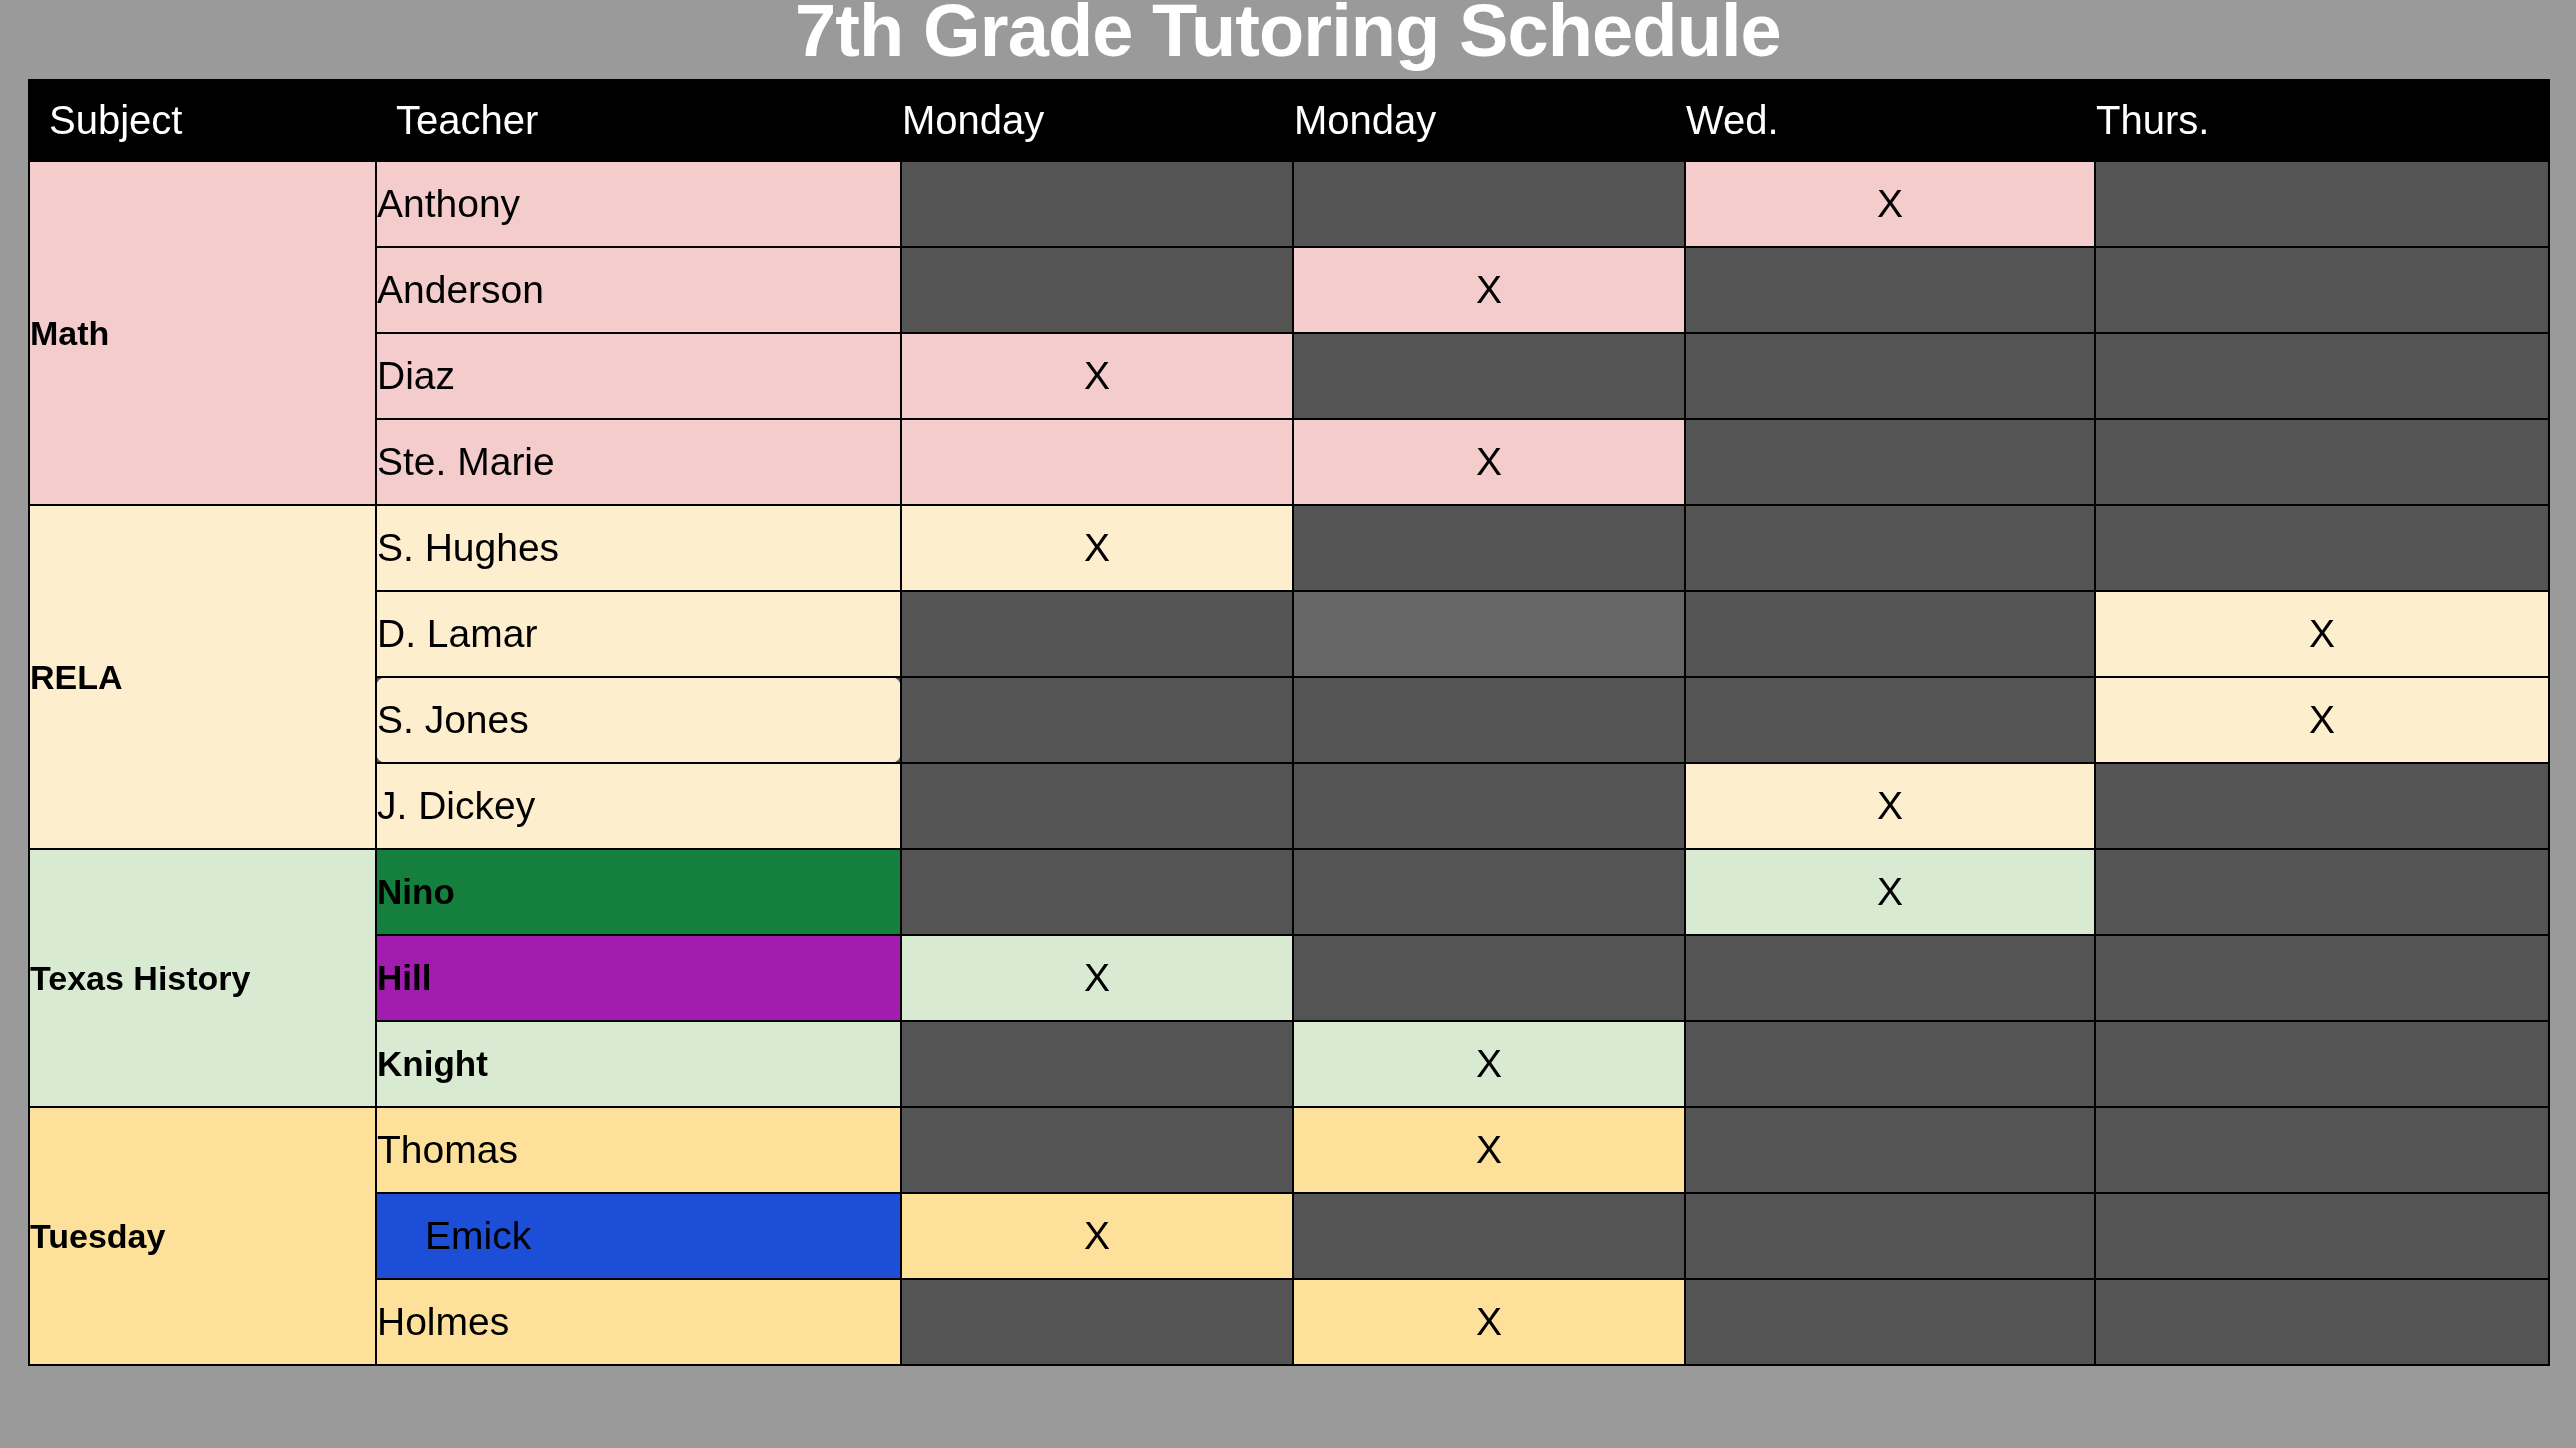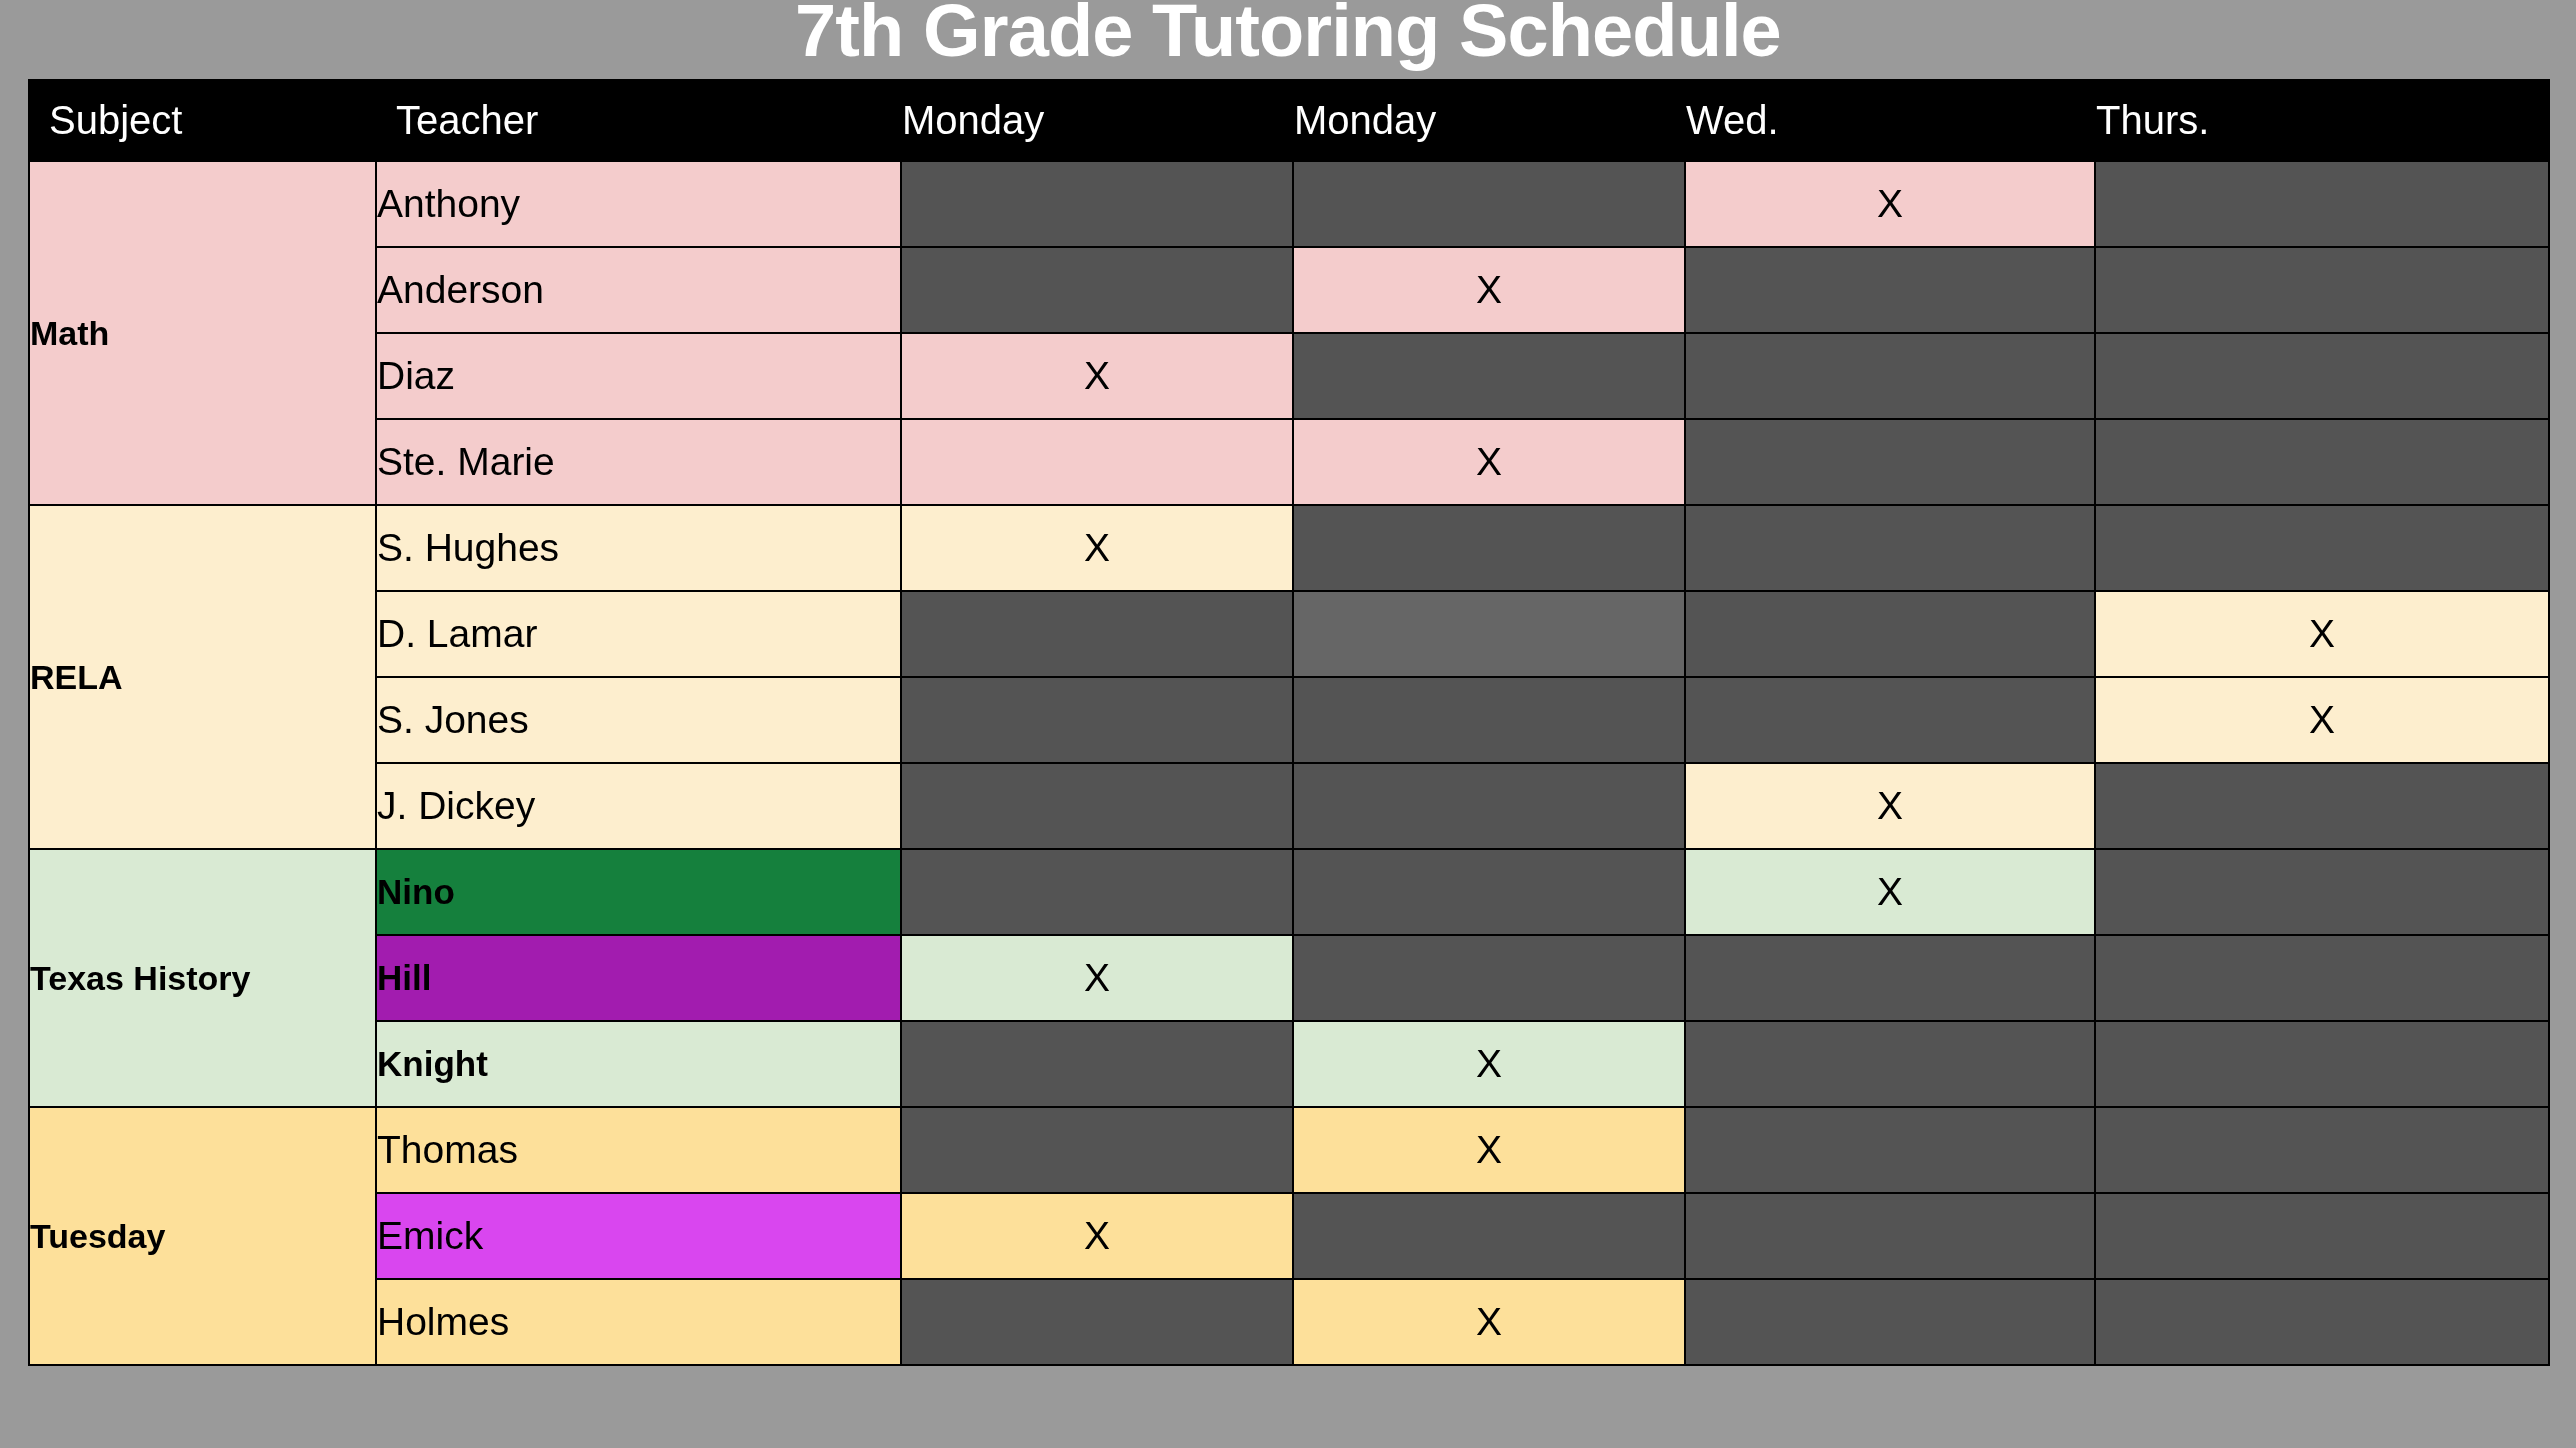--- a/index.html
+++ b/index.html
@@ -171,21 +171,21 @@
             <td class="day" style="background: rgb(84, 84, 84);"></td>
           </tr>
           <tr>
             <td class="teacher" style="background: rgb(253, 238, 206);">D. Lamar</td>
             <td class="day" style="background: rgb(84, 84, 84);"></td>
             <td class="day empty-light" style="background: rgb(102, 102, 102);"></td>
             <td class="day" style="background: rgb(84, 84, 84);"></td>
             <td class="day" style="background: rgb(253, 238, 206);"><span class="mark">X</span></td>
           </tr>
           <tr>
-            <td class="teacher" style="background: rgb(253, 238, 206);">S. Jones</td>
+            <td class="teacher" style="background: rgb(253, 238, 206); border-radius: 10px;">S. Jones</td>
             <td class="day" style="background: rgb(84, 84, 84);"></td>
             <td class="day" style="background: rgb(84, 84, 84);"></td>
             <td class="day" style="background: rgb(84, 84, 84);"></td>
             <td class="day" style="background: rgb(253, 238, 206);"><span class="mark">X</span></td>
           </tr>
           <tr>
             <td class="teacher" style="background: rgb(253, 238, 206);">J. Dickey</td>
             <td class="day" style="background: rgb(84, 84, 84);"></td>
             <td class="day" style="background: rgb(84, 84, 84);"></td>
             <td class="day" style="background: rgb(253, 238, 206);"><span class="mark">X</span></td>
@@ -215,21 +215,21 @@
           </tr>
           <tr>
             <td class="subject" rowspan="3" style="background: rgb(253, 224, 154);">Tuesday</td>
             <td class="teacher" style="background: rgb(253, 224, 154);">Thomas</td>
             <td class="day" style="background: rgb(84, 84, 84);"></td>
             <td class="day" style="background: rgb(253, 224, 154);"><span class="mark">X</span></td>
             <td class="day" style="background: rgb(84, 84, 84);"></td>
             <td class="day" style="background: rgb(84, 84, 84);"></td>
           </tr>
           <tr>
-            <td class="teacher" style="background: #d946ef;">Emick</td>
+            <td class="teacher" style="background: #1d4ed8; padding-left: 48px;">Emick</td>
             <td class="day" style="background: rgb(253, 224, 154);"><span class="mark">X</span></td>
             <td class="day" style="background: rgb(84, 84, 84);"></td>
             <td class="day" style="background: rgb(84, 84, 84);"></td>
             <td class="day" style="background: rgb(84, 84, 84);"></td>
           </tr>
           <tr>
             <td class="teacher" style="background: rgb(253, 224, 154);">Holmes</td>
             <td class="day" style="background: rgb(84, 84, 84);"></td>
             <td class="day" style="background: rgb(253, 224, 154);"><span class="mark">X</span></td>
             <td class="day" style="background: rgb(84, 84, 84);"></td>

